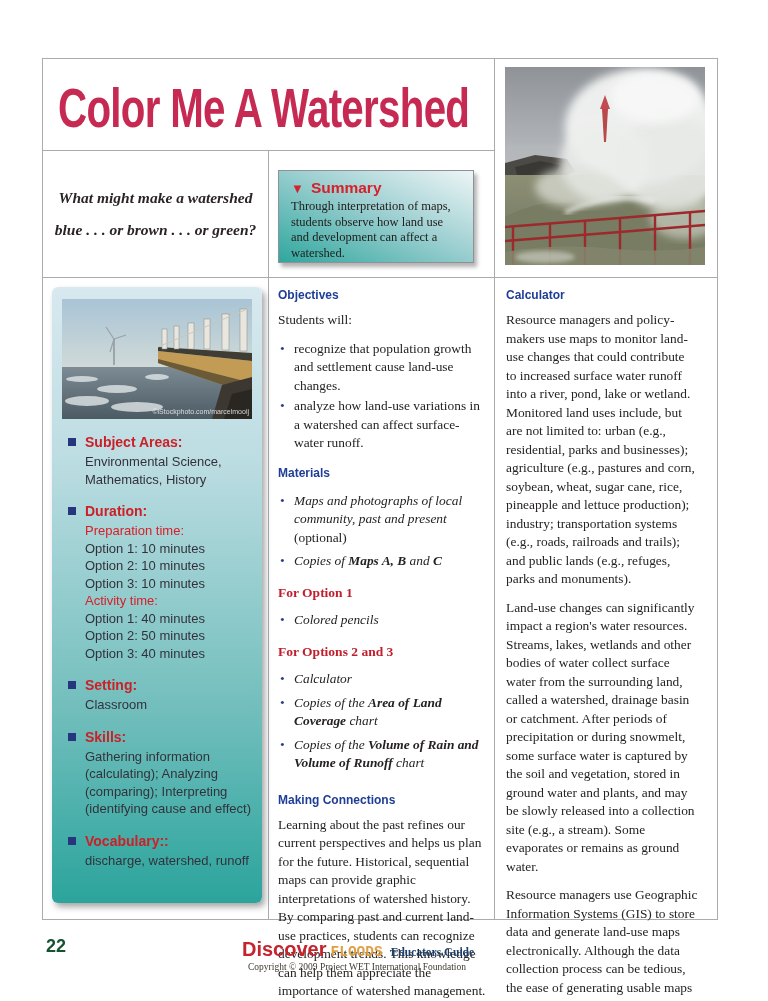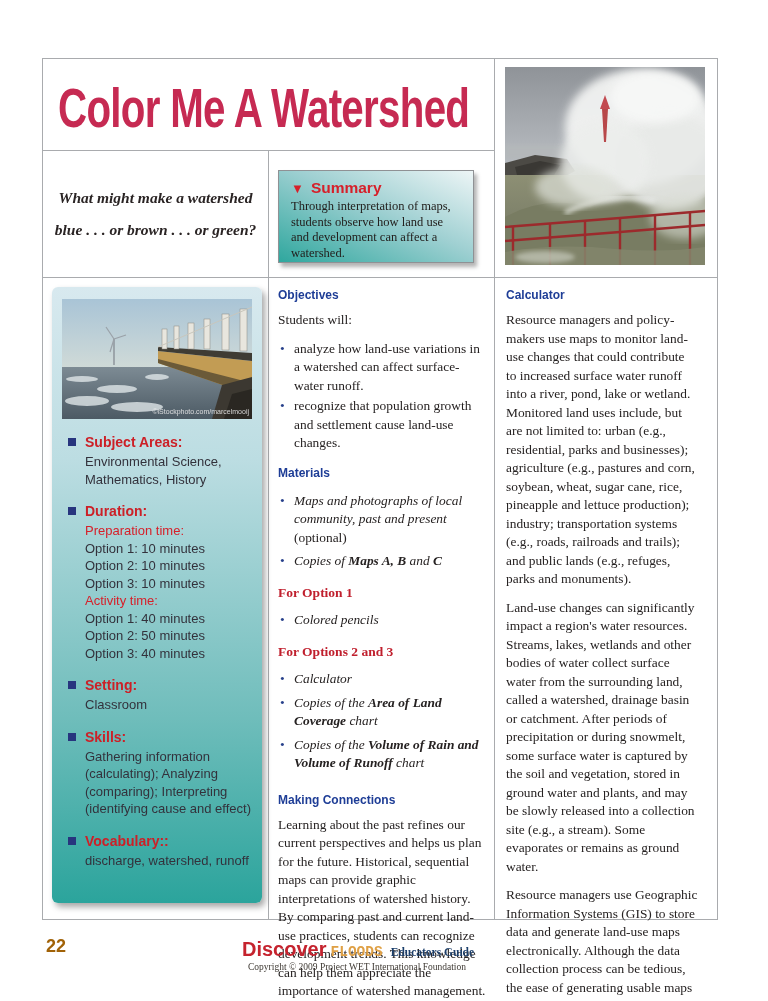--- a/index.html
+++ b/index.html
@@ -69,21 +69,21 @@
   }
   .col p{margin:0 0 10px 0;}
   .col p.para{margin:0 12px 10px 0;}
   ul.blts{list-style:none;margin:9px 0 0 0;padding:0;}
   ul.blts li{position:relative;padding-left:16px;margin-bottom:2px;}
   ul.blts.spaced li{margin-bottom:5px;}
   ul.blts li::before{content:"•";position:absolute;left:2px;top:0;color:#27408b;}
   .red-sub{font-weight:700;font-size:13.5px;color:#c0202e;margin:13px 0 4px 0;}
   .gap8{height:8px;}
   
-  .pageno{left:46px;top:936px;font-family:"Liberation Sans",sans-serif;font-weight:700;font-size:18px;color:#a16207;}
+  .pageno{left:46px;top:936px;font-family:"Liberation Sans",sans-serif;font-weight:700;font-size:18px;color:#14532d;}
   .footer-brand{left:242px;top:938px;width:230px;text-align:center;}
   .brand-line{white-space:nowrap;}
   .brand-discover{font-family:"Liberation Sans",sans-serif;font-weight:700;font-size:20px;color:#c5232e;}
   .brand-floods{font-family:Liberation Mono, monospace;font-weight:700;font-size:14.5px;color:#dfa045;}
   .brand-guide{font-family:"Liberation Serif",serif;font-weight:700;font-size:11.5px;color:#1c3f6b;margin-left:4px;}
   .copyright{font-family:"Liberation Serif",serif;font-size:9.5px;color:#3e3933;margin-top:1px;}
 </style>
 </head>
 <body>
 
@@ -258,22 +258,22 @@
     <div class="side-lines">
         <div class="side-line">discharge, watershed, runoff</div>
       </div>
   </div>
 </div>
 
 <div class="abs col col-mid">
   <h2 class="sect">Objectives</h2>
   <p>Students will:</p>
   <ul class="blts">
+      <li>recognize that population growth and settlement cause land-use changes.</li>
       <li>analyze how land-use variations in a watershed can affect surface-water runoff.</li>
-      <li>recognize that population growth and settlement cause land-use changes.</li>
     </ul>
 
   <div class="gap8"></div>
   <h2 class="sect">Materials</h2>
   <ul class="blts spaced">
       <li><span style="font-style: italic;">Maps and photographs of local community, past and present</span><span> (optional)</span></li>
       <li><span style="font-style: italic;">Copies of </span><span style="font-weight: 700; font-style: italic;">Maps A, B</span><span style="font-style: italic;"> and </span><span style="font-weight: 700; font-style: italic;">C</span></li>
     </ul>
 
   <div class="red-sub">For Option 1</div>

